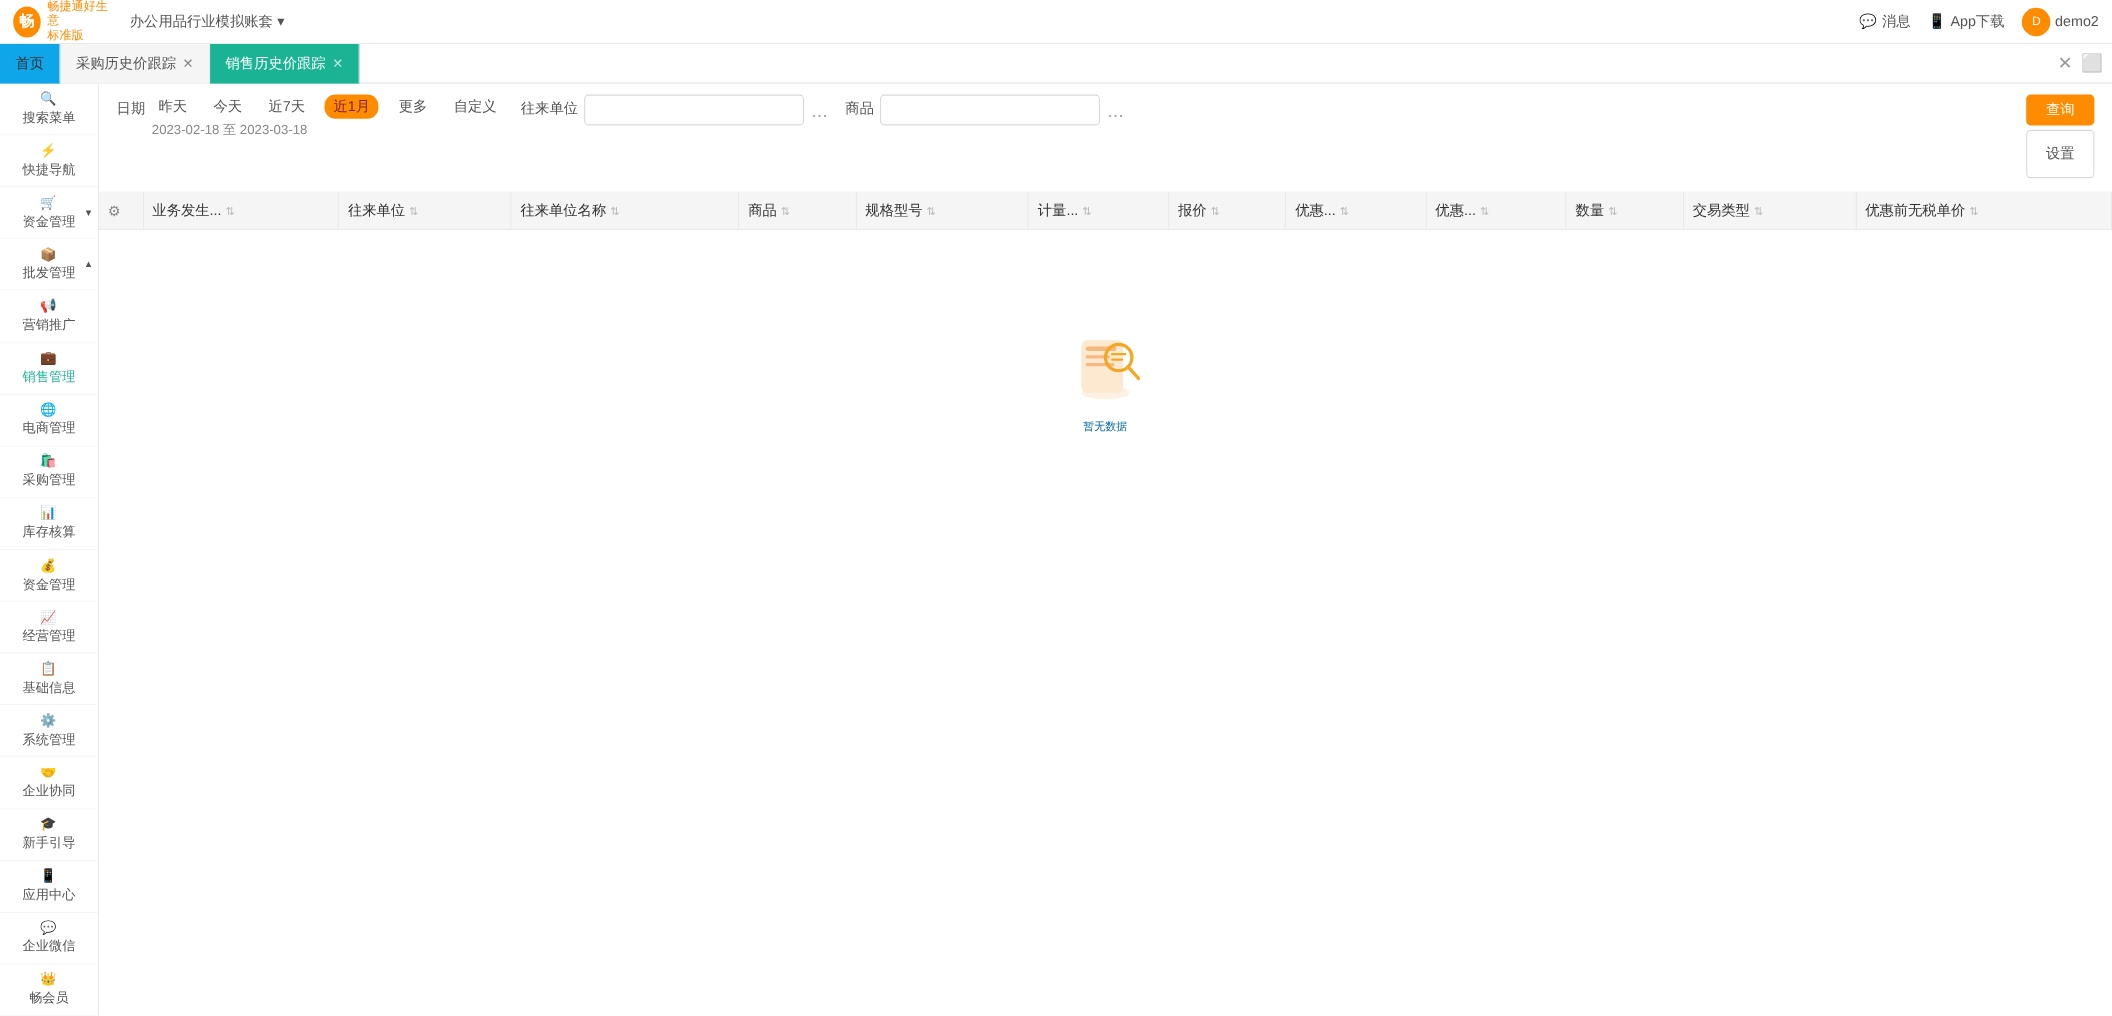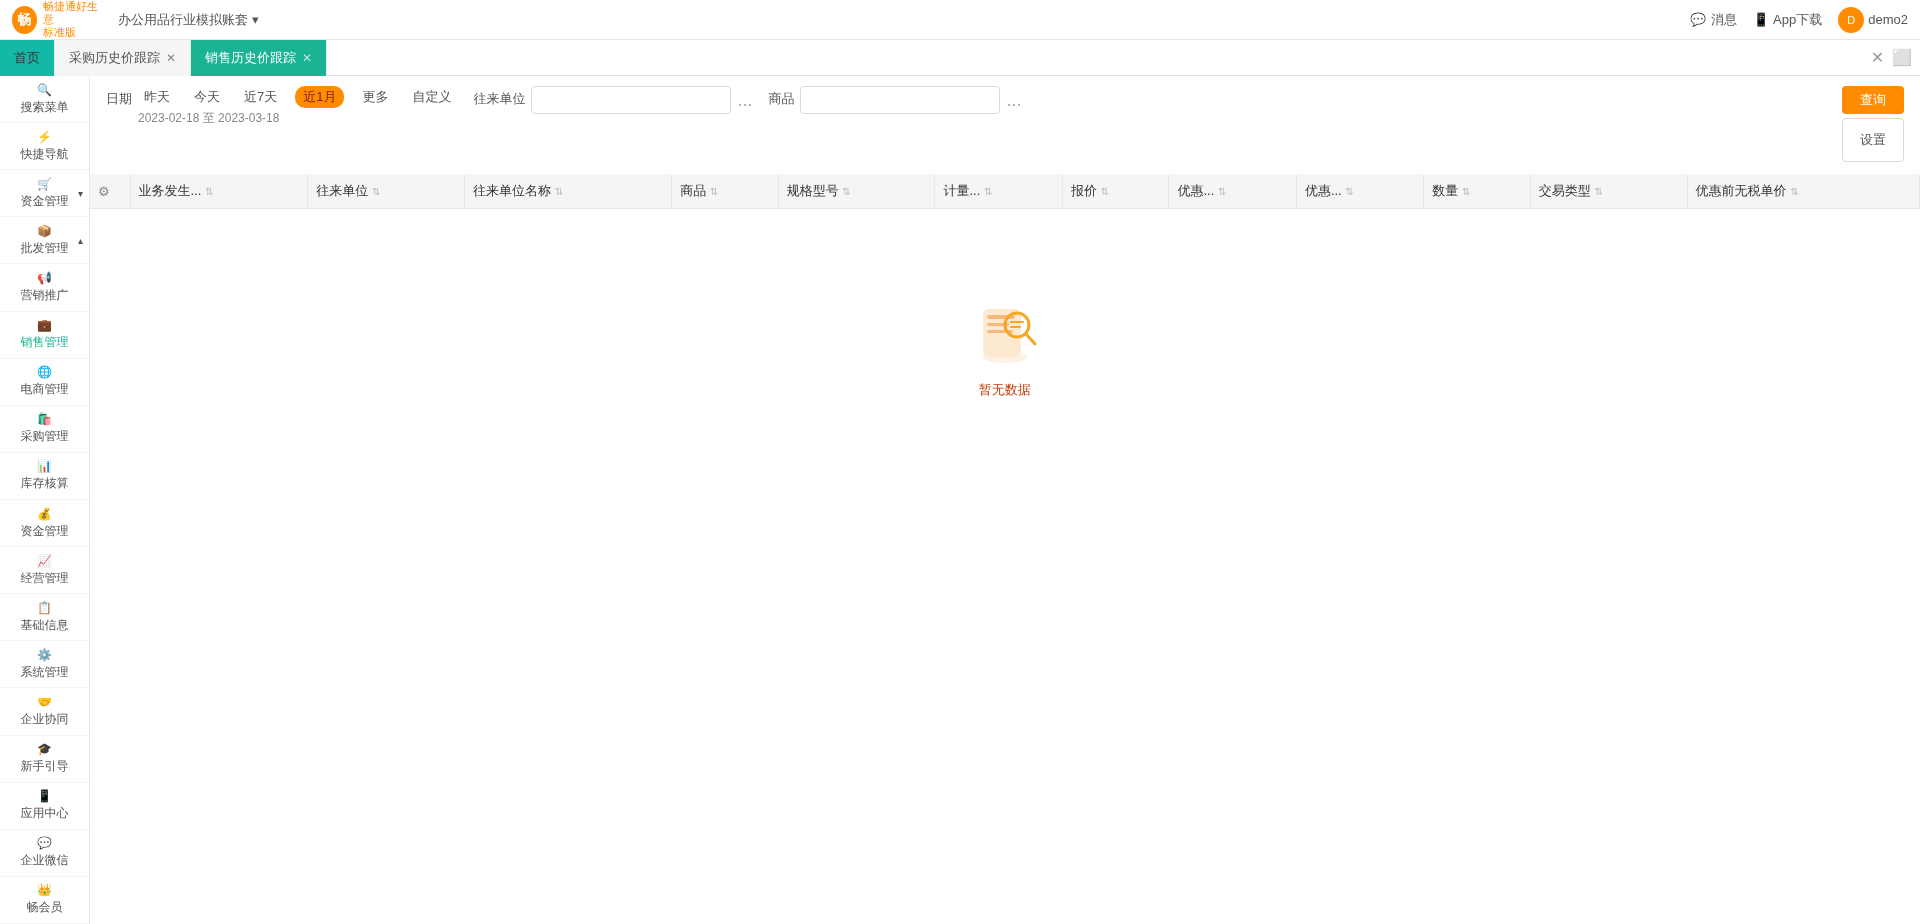--- a/index.html
+++ b/index.html
@@ -12,21 +12,21 @@
     .logo-icon { width: 28px; height: 28px; background: #ff8c00; border-radius: 50%; display: flex; align-items: center; justify-content: center; color: #fff; font-size: 14px; font-weight: bold; }
     .logo-text { font-size: 11px; color: #ff8c00; line-height: 1.2; }
     .app-selector { display: flex; align-items: center; gap: 4px; color: #555; font-size: 13px; cursor: pointer; padding: 4px 8px; border-radius: 4px; }
     .top-bar-right { display: flex; align-items: center; gap: 16px; color: #555; font-size: 13px; }
     .top-bar-right-item { display: flex; align-items: center; gap: 4px; cursor: pointer; }
     .avatar { width: 26px; height: 26px; border-radius: 50%; background: #ff8c00; color: #fff; display: flex; align-items: center; justify-content: center; font-size: 11px; }
 
     
     .tab-bar { background: #fff; height: 36px; display: flex; align-items: center; padding: 0 0; border-bottom: 1px solid #e0e0e0; flex-shrink: 0; }
     .tab-item { height: 36px; display: flex; align-items: center; padding: 0 14px; font-size: 13px; cursor: pointer; border-right: 1px solid #e8e8e8; color: #555; position: relative; gap: 6px; white-space: nowrap; }
-    .tab-item.home { background: #14b8a6; color: #333; }
+    .tab-item.home { background: #0ea5e9; color: #333; }
     .tab-item.active { background: #1ab394; color: #fff; }
     .tab-item.inactive { background: #f5f5f5; color: #555; }
     .tab-close { font-size: 12px; cursor: pointer; opacity: 0.7; }
     .tab-bar-actions { margin-left: auto; display: flex; align-items: center; padding-right: 8px; gap: 8px; }
     .tab-bar-action { cursor: pointer; color: #999; font-size: 16px; }
 
     
     .main-layout { display: flex; flex: 1; overflow: hidden; }
 
     
@@ -66,21 +66,21 @@
     .data-table { width: 100%; border-collapse: collapse; min-width: 1200px; }
     .data-table th { background: #f5f5f5; border-bottom: 1px solid #e8e8e8; border-right: 1px solid #e8e8e8; padding: 8px 8px; font-size: 13px; font-weight: normal; color: #333; text-align: left; white-space: nowrap; cursor: pointer; }
     .data-table th .sort-icon { color: #bbb; font-size: 10px; }
     .data-table td { border-bottom: 1px solid #f0f0f0; border-right: 1px solid #f0f0f0; padding: 8px 8px; font-size: 13px; }
     .th-settings { width: 40px; text-align: center; }
     .settings-icon { color: #888; cursor: pointer; }
 
     
     .empty-state { display: flex; flex-direction: column; align-items: center; justify-content: center; padding: 80px 0; }
     .empty-illustration { width: 80px; height: 80px; position: relative; }
-    .empty-text { color: #c2410c; font-size: 13px; margin-top: 12px; }
+    .empty-text { color: #0369a1; font-size: 10px; margin-top: 12px; }
   </style>
 </head>
 <body>
 
 <div class="top-bar">
   <div class="top-bar-left">
     <div class="logo-area">
       <div class="logo-icon">畅</div>
       <div class="logo-text">
         <div>畅捷通好生意</div>

